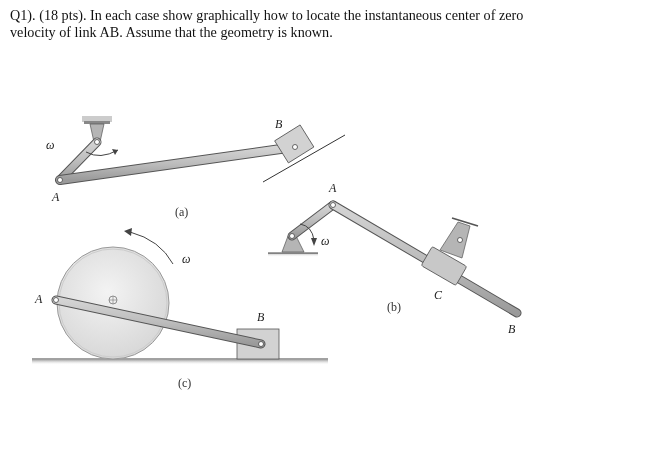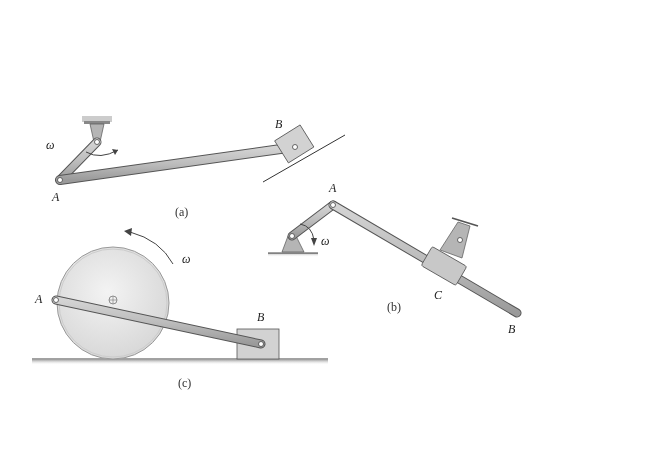--- a/index.html
+++ b/index.html
@@ -7,20 +7,22 @@
   .question { position: absolute; left: 10px; top: 7px; width: 640px; font-size: 14.2px; line-height: 17px; }
   .question p { margin: 0; }
   svg.fig { position: absolute; left: 0; top: 0; }
   .lbl { position: absolute; font-family: "Liberation Serif", serif; font-style: italic; font-size: 12px; color: #222; }
   .cap { position: absolute; font-family: "Liberation Serif", serif; font-size: 12px; color: #333; }
 </style>
 </head>
 <body>
 
 <div class="question">
+  <p>Q1). (18 pts). In each case show graphically how to locate the instantaneous center of zero</p>
+  <p>velocity of link AB. Assume that the geometry is known.</p>
 </div>
 
 <svg class="fig" width="653" height="458">
   <defs>
     <linearGradient id="bar" x1="0" y1="0" x2="0" y2="1">
       <stop offset="0" stop-color="#d4d4d4"></stop>
       <stop offset="0.5" stop-color="#bdbdbd"></stop>
       <stop offset="1" stop-color="#9a9a9a"></stop>
     </linearGradient>
     <radialGradient id="disk" cx="0.45" cy="0.4" r="0.6">

